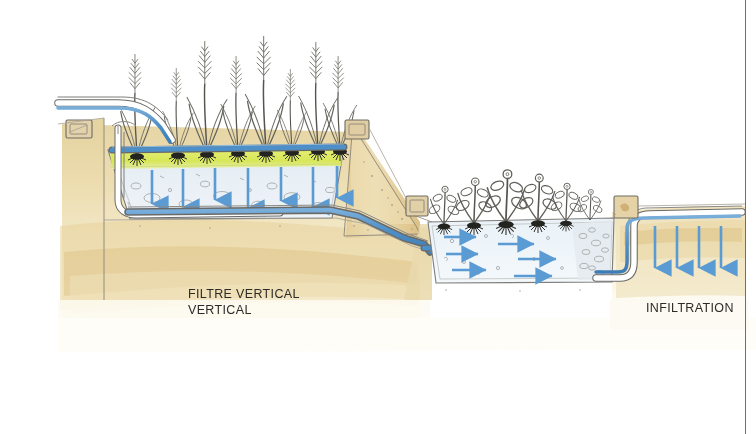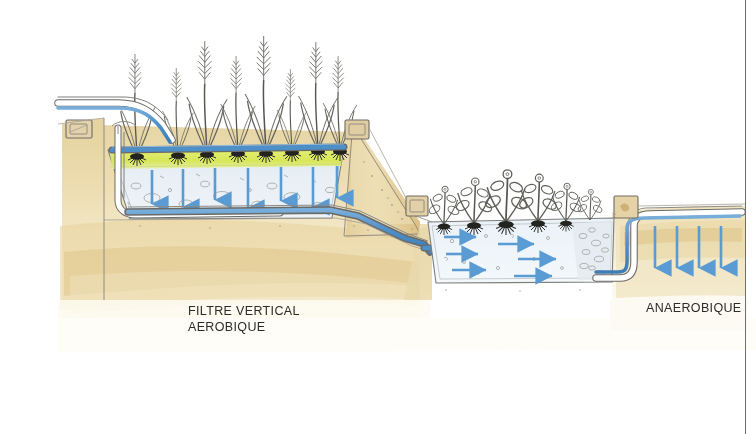--- a/index.html
+++ b/index.html
@@ -34,21 +34,21 @@
   .stage-label {
     position: absolute;
     color: #2b2b28;
     font-size: 12.5px;
     letter-spacing: 0.35px;
     line-height: 16px;
     white-space: pre;
     font-family: "Liberation Sans", sans-serif;
   }
   .stage-label .l2 { display: block; }
-  #label-vertical { left: 188px; top: 303px; }
+  #label-vertical { left: 188px; top: 286px; }
   #label-horizontal { left: 452px; top: 291px; }
   #label-infiltration { left: 646px; top: 300px; }
   .frame-line {
     position: absolute;
     top: 0;
     width: 1px;
     height: 434px;
     background: #6e6f71;
   }
   #frame-right { left: 745px; }
@@ -463,21 +463,21 @@
         <circle cx="140" cy="226" r="0.8"></circle>
       <circle cx="210" cy="228" r="0.8"></circle>
         <circle cx="280" cy="226" r="0.8"></circle>
       <circle cx="446" cy="290" r="0.8"></circle>
         <circle cx="520" cy="291" r="0.8"></circle>
       <circle cx="580" cy="290" r="0.8"></circle>
     </g>
   </svg>
 
   <div class="label-layer">
-    <div class="stage-label" id="label-vertical"><span>FILTRE VERTICAL</span><span class="l2">AEROBIQUE</span></div>
+    <div class="stage-label" id="label-vertical"><span>FILTRE VERTICAL</span><span class="l2">VERTICAL</span></div>
 
     <div class="stage-label" id="label-horizontal"></div>
 
-    <div class="stage-label" id="label-infiltration"><span>ANAEROBIQUE</span></div>
+    <div class="stage-label" id="label-infiltration"><span>INFILTRATION</span></div>
   </div>
 
   <div class="frame-line" id="frame-right"></div>
 </div>
 
 </body></html>

